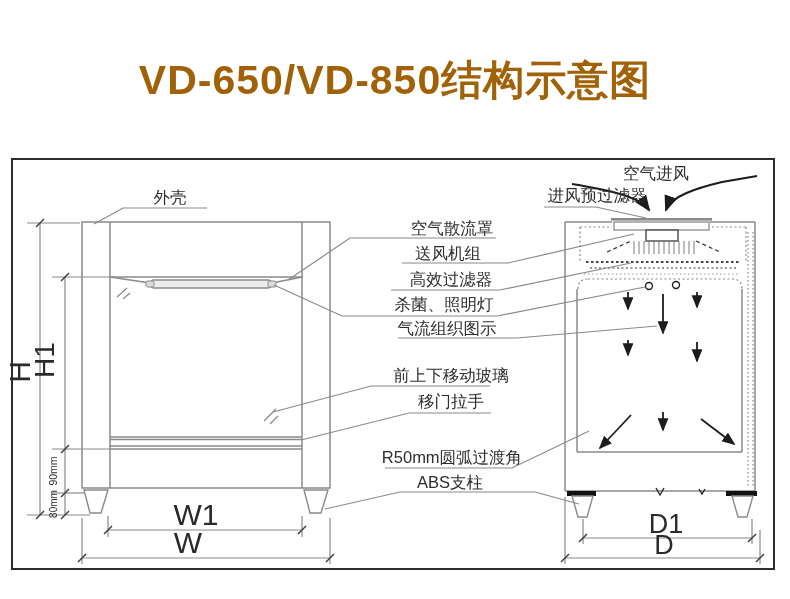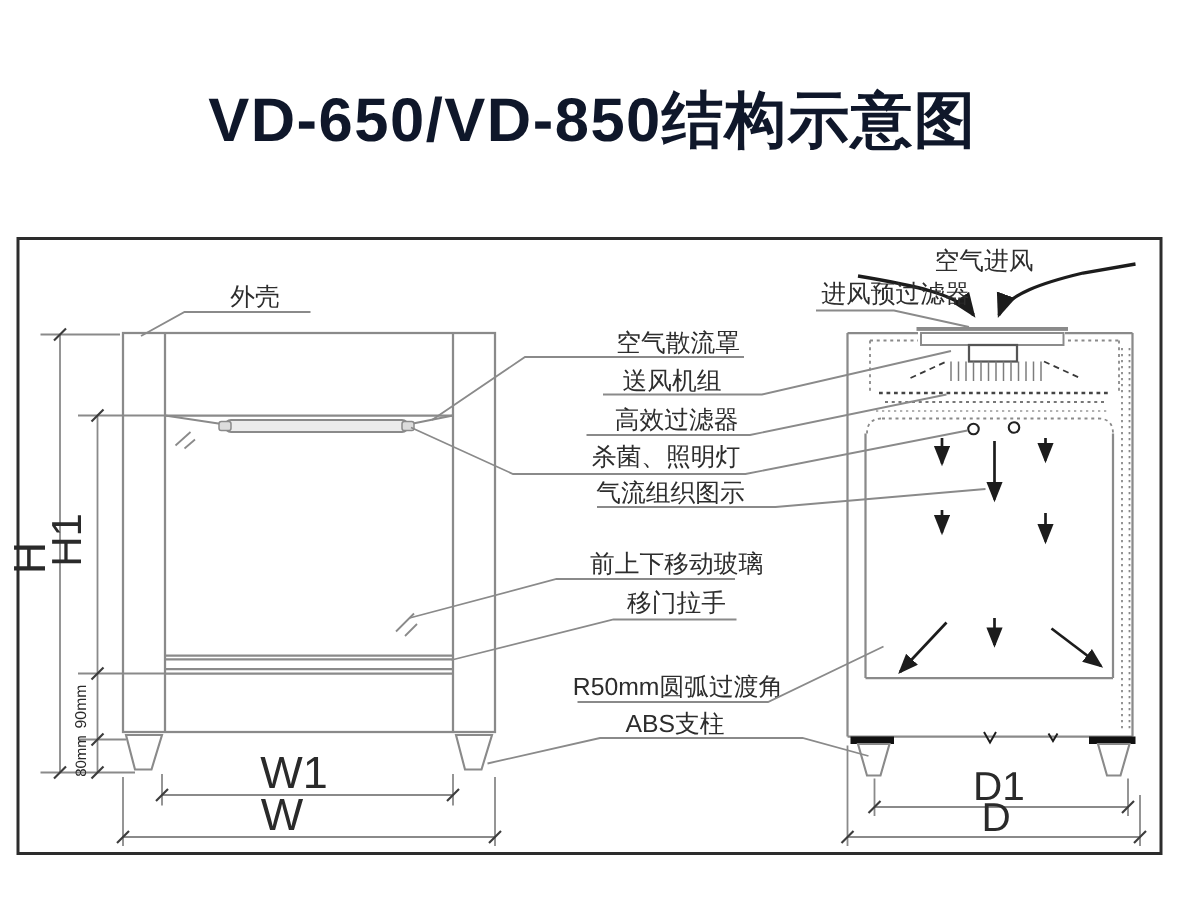--- a/index.html
+++ b/index.html
@@ -2,21 +2,21 @@
 <html><head>
 <meta charset="utf-8">
 <style>
   html,body{margin:0;padding:0;background:#ffffff;}
   .stage{
     position:relative;width:790px;height:599px;background:#ffffff;overflow:hidden;
     font-family:"Liberation Sans","DejaVu Sans",sans-serif;
   }
   .title{
     position:absolute;top:53px;left:0;width:790px;text-align:center;
-    font-size:41px;font-weight:600;color:#0f172a;letter-spacing:1px;white-space:nowrap;
+    font-size:41px;font-weight:600;color:#a16207;letter-spacing:1px;white-space:nowrap;
   }
   svg{position:absolute;left:0;top:0;}
   text{font-family:"Liberation Sans","DejaVu Sans",sans-serif;}
   .lbl{font-size:16.5px;fill:#2d2d2d;}
   .dimtxt{fill:#2a2a2a;}
   .thin{stroke:#8a8a8a;stroke-width:1.2;fill:none;}
   .wall{stroke:#8a8a8a;stroke-width:1.5;fill:none;}
   .tick{stroke:#3c3c3c;stroke-width:1.4;}
   .blk{stroke:#1c1c1c;fill:none;}
 </style>

